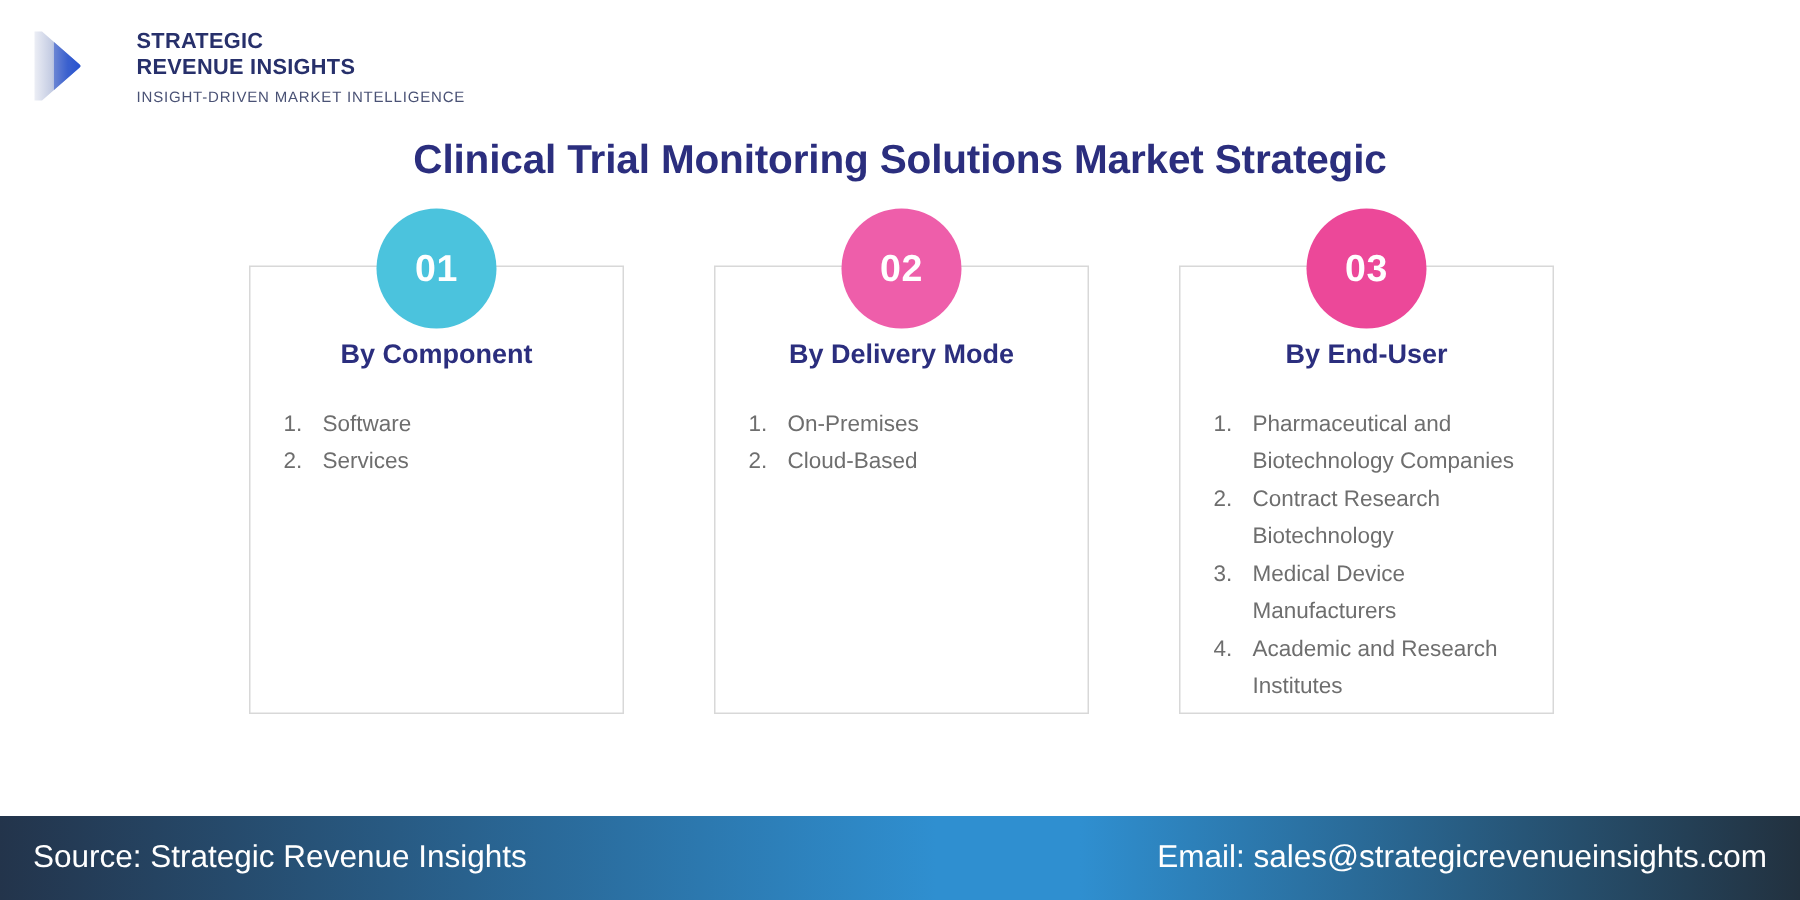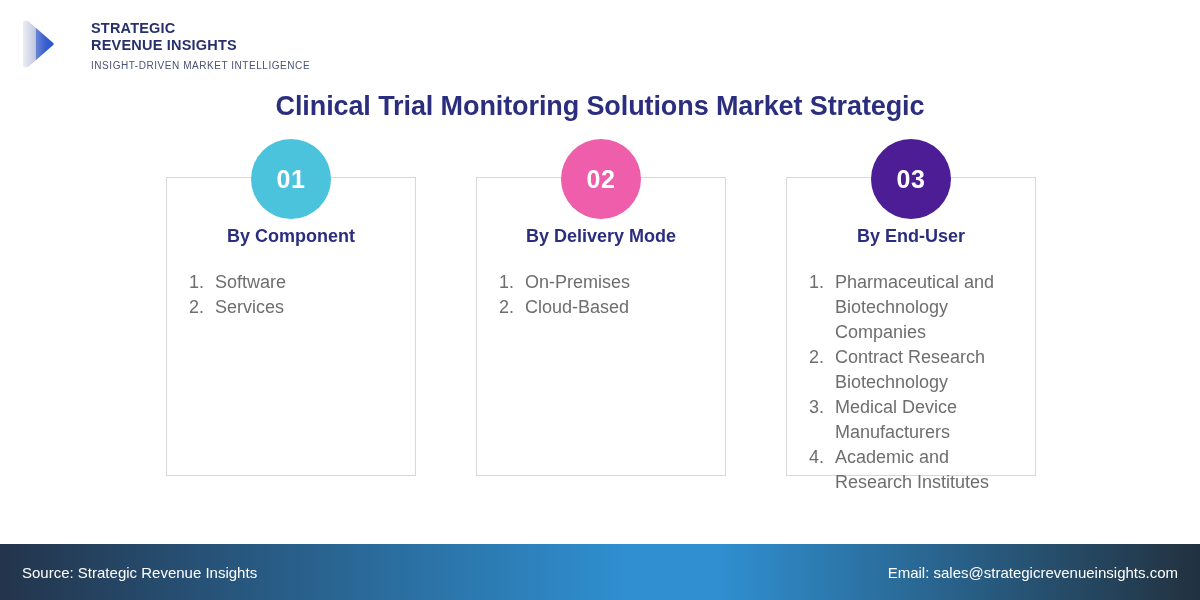--- a/index.html
+++ b/index.html
@@ -114,21 +114,21 @@
     top: 92px;
     left: 22px;
     width: 214px;
     list-style: none;
     counter-reset: seg;
   }
   .card-list li {
     counter-increment: seg;
     position: relative;
     padding-left: 26px;
-    font-size: 18px;
+    font-size: 15px;
     line-height: 25px;
     color: #6e6e6e;
   }
   .card-list li::before {
     content: counter(seg) ".";
     position: absolute;
     left: 0;
     top: 0;
     width: 20px;
     text-align: left;
@@ -141,21 +141,21 @@
     left: 0;
     top: 544px;
     width: 1200px;
     height: 56px;
     display: flex;
     align-items: center;
     justify-content: space-between;
     padding: 0 22px;
   }
   .footer-text {
-    font-size: 15px;
+    font-size: 21px;
     color: #ffffff;
     white-space: nowrap;
   }
 </style>
 </head>
 <body>
 
 <div class="logo">
   <svg class="logo-mark" viewBox="0 0 44 52">
     <defs>
@@ -192,21 +192,21 @@
   <div class="card card-1">
     <div class="badge" style="background: rgb(238, 94, 170);">02</div>
     <div class="card-heading">By Delivery Mode</div>
     <ol class="card-list">
       <li>On-Premises</li>
       <li>Cloud-Based</li>
     </ol>
   </div>
 
   <div class="card card-2">
-    <div class="badge" style="background: #4c1d95;">03</div>
+    <div class="badge" style="background: #ec4899;">03</div>
     <div class="card-heading">By End-User</div>
     <ol class="card-list">
       <li>Pharmaceutical and Biotechnology Companies</li>
       <li>Contract Research Biotechnology</li>
       <li>Medical Device Manufacturers</li>
       <li>Academic and Research Institutes</li>
     </ol>
   </div>
 
 </div>

